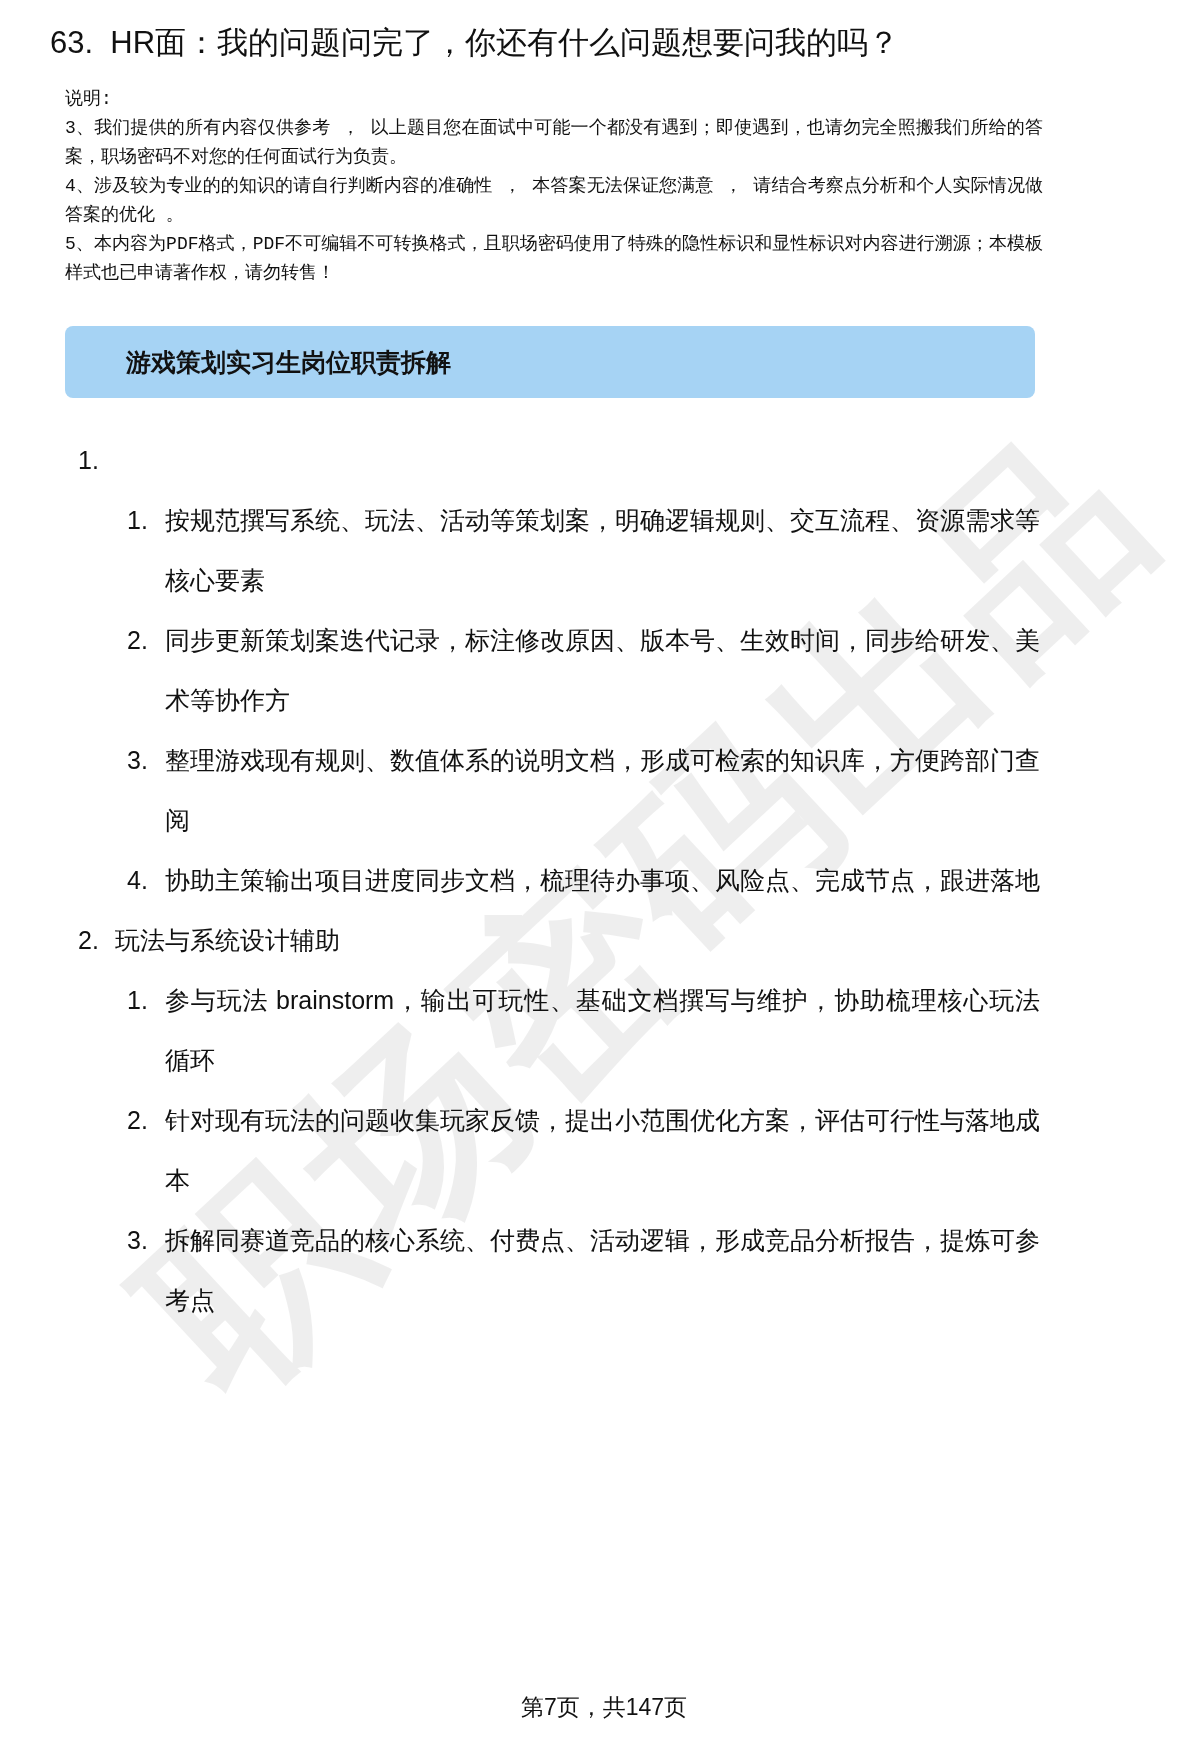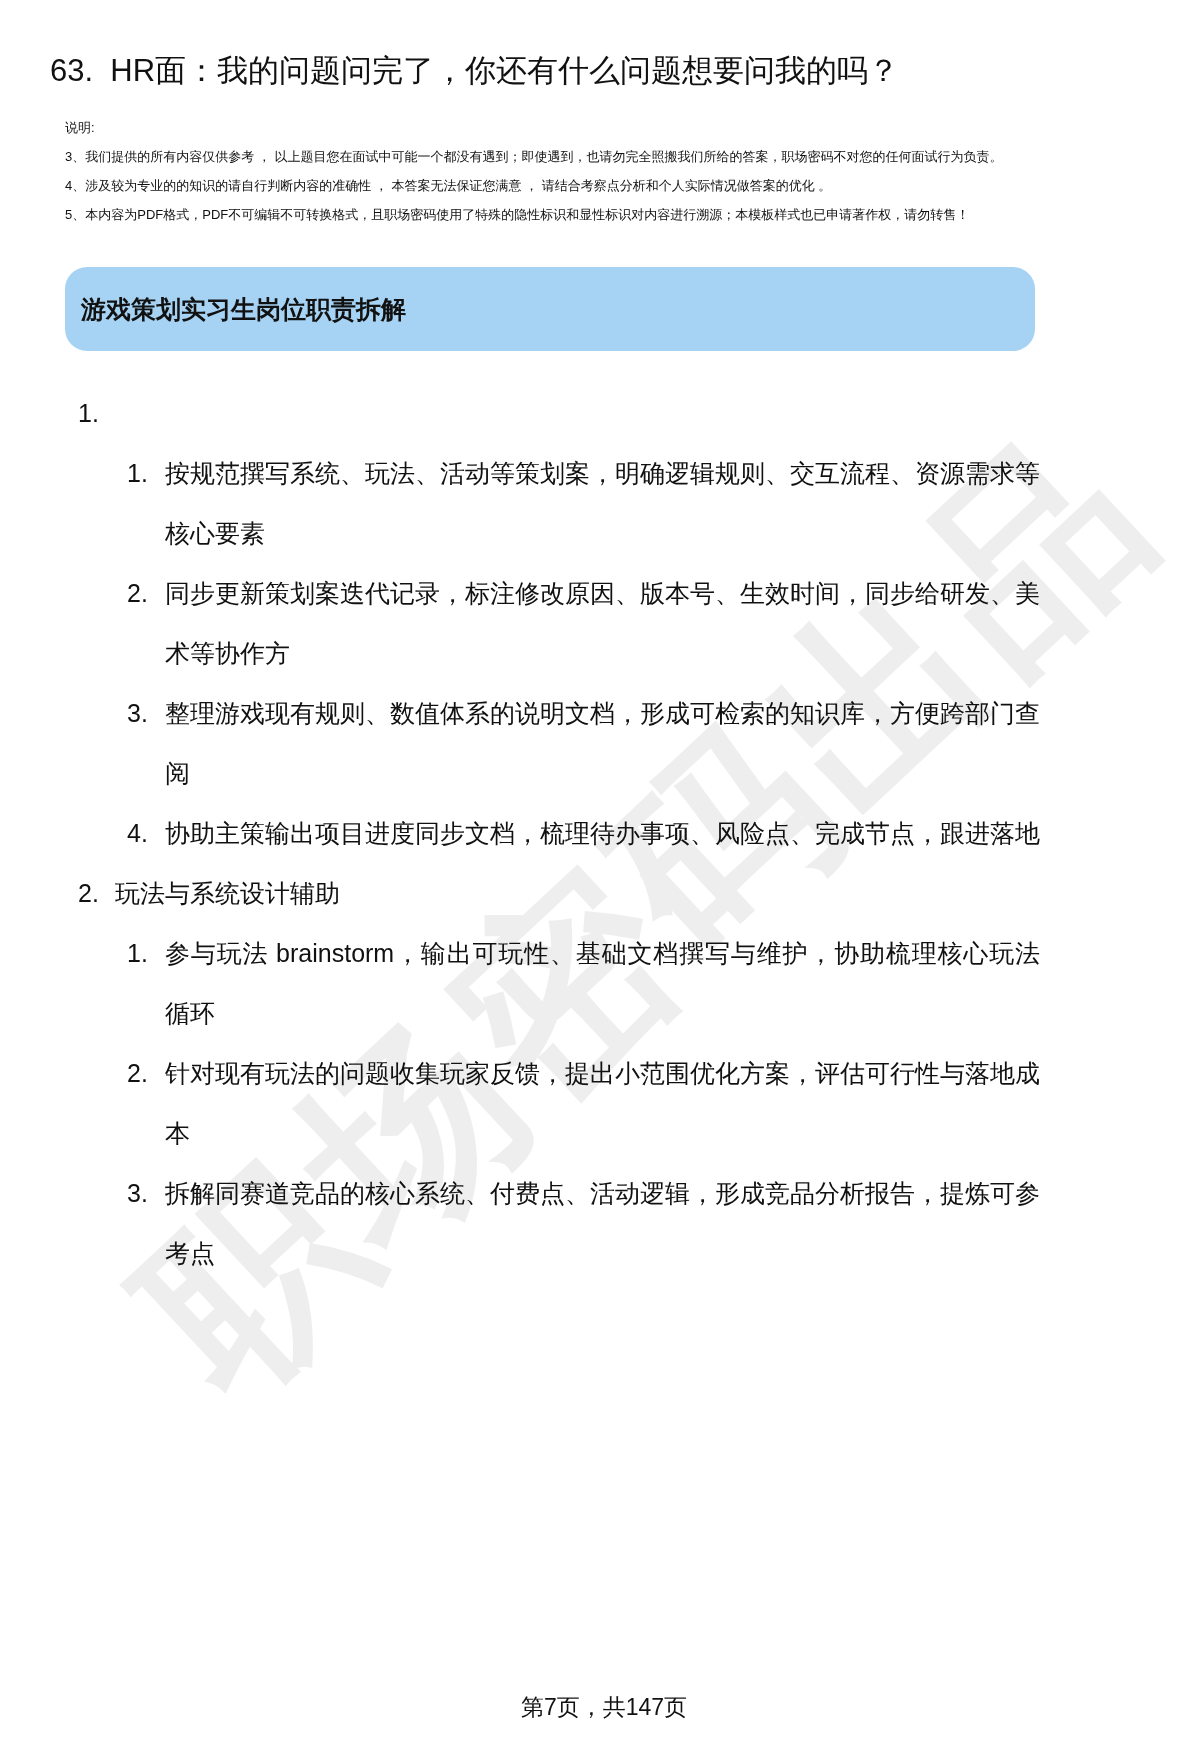--- a/index.html
+++ b/index.html
@@ -22,43 +22,44 @@
     letter-spacing: 8px;
     color: rgba(0, 0, 0, 0.065);
     white-space: nowrap;
     pointer-events: none;
     z-index: 0;
     user-select: none;
   }
   .content { position: relative; z-index: 1; }
   .title {
     margin: 0;
-    padding: 51px 50px 0 50px;
+    padding: 23px 50px 0 50px;
     font-size: 31px;
     font-weight: 400;
     line-height: 40px;
     white-space: pre-wrap;
   }
   .notes {
     margin: 22px 58px 4px 65px;
     width: 978px;
-    font-size: 13px;
+    font-size: 18px;
     line-height: 29px;
     text-align: justify;
+    font-family: Liberation Mono, monospace;
   }
   .notes p { margin: 0; }
   .banner {
     margin: 38px 0 0 65px;
     width: 970px;
-    height: 84px;
-    border-radius: 22px;
+    height: 72px;
+    border-radius: 8px;
     display: flex;
     align-items: center;
     box-sizing: border-box;
-    padding-left: 16px;
+    padding-left: 61px;
   }
   .banner .banner-text {
     font-size: 25px;
     font-weight: 700;
   }
   .duties {
     margin-top: 32px;
     font-size: 25px;
     line-height: 60px;
   }

